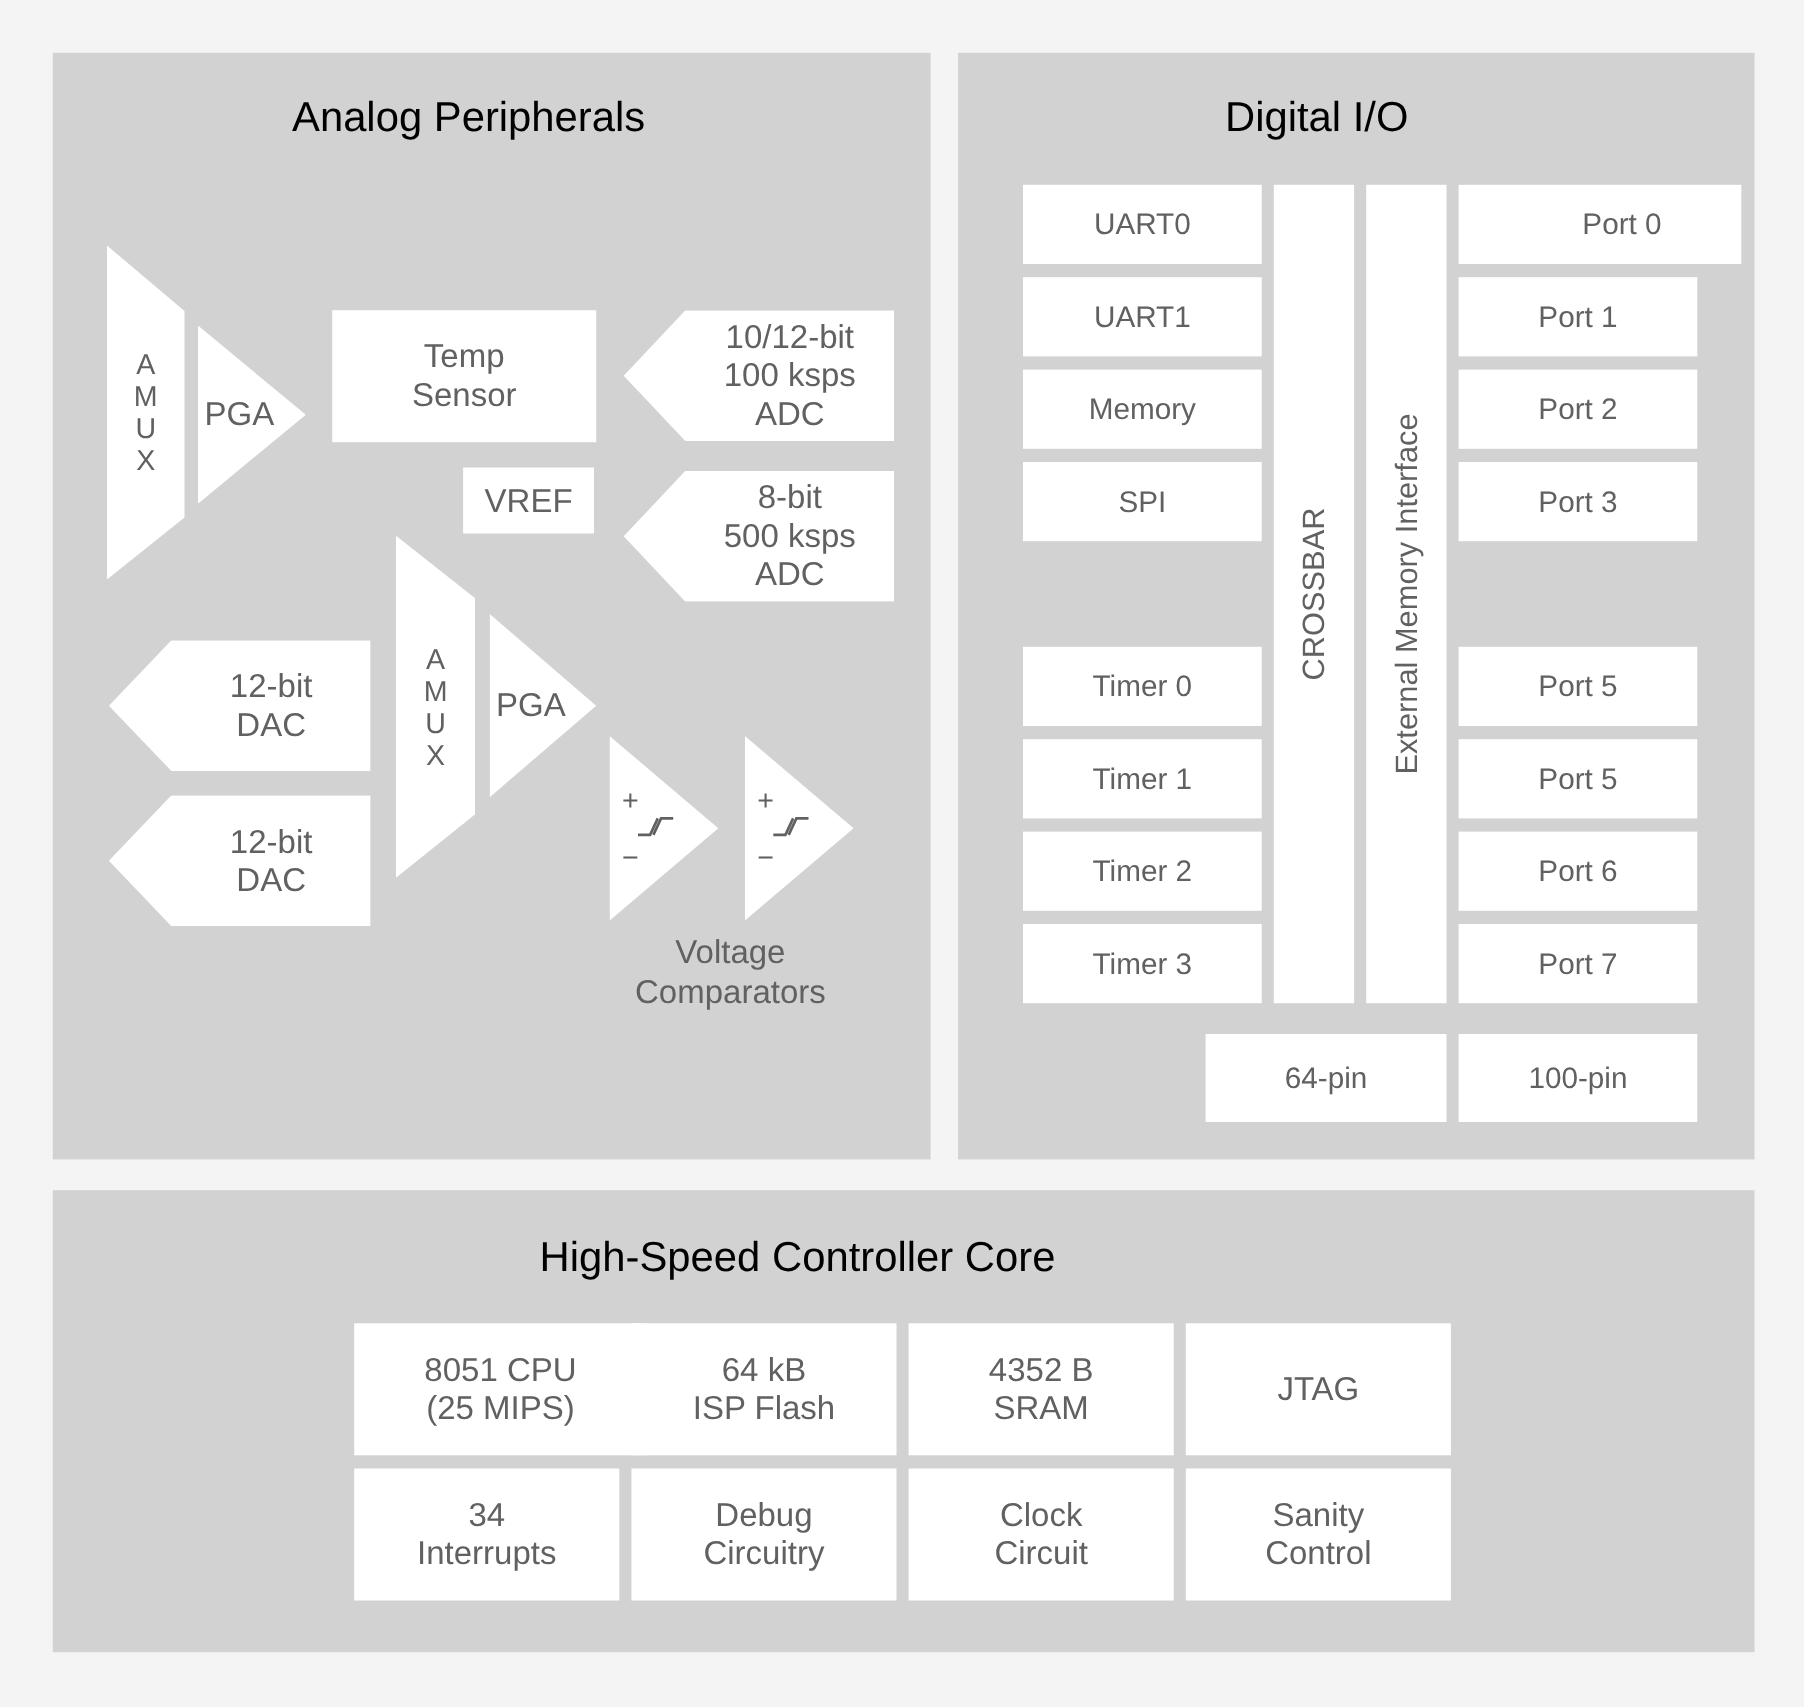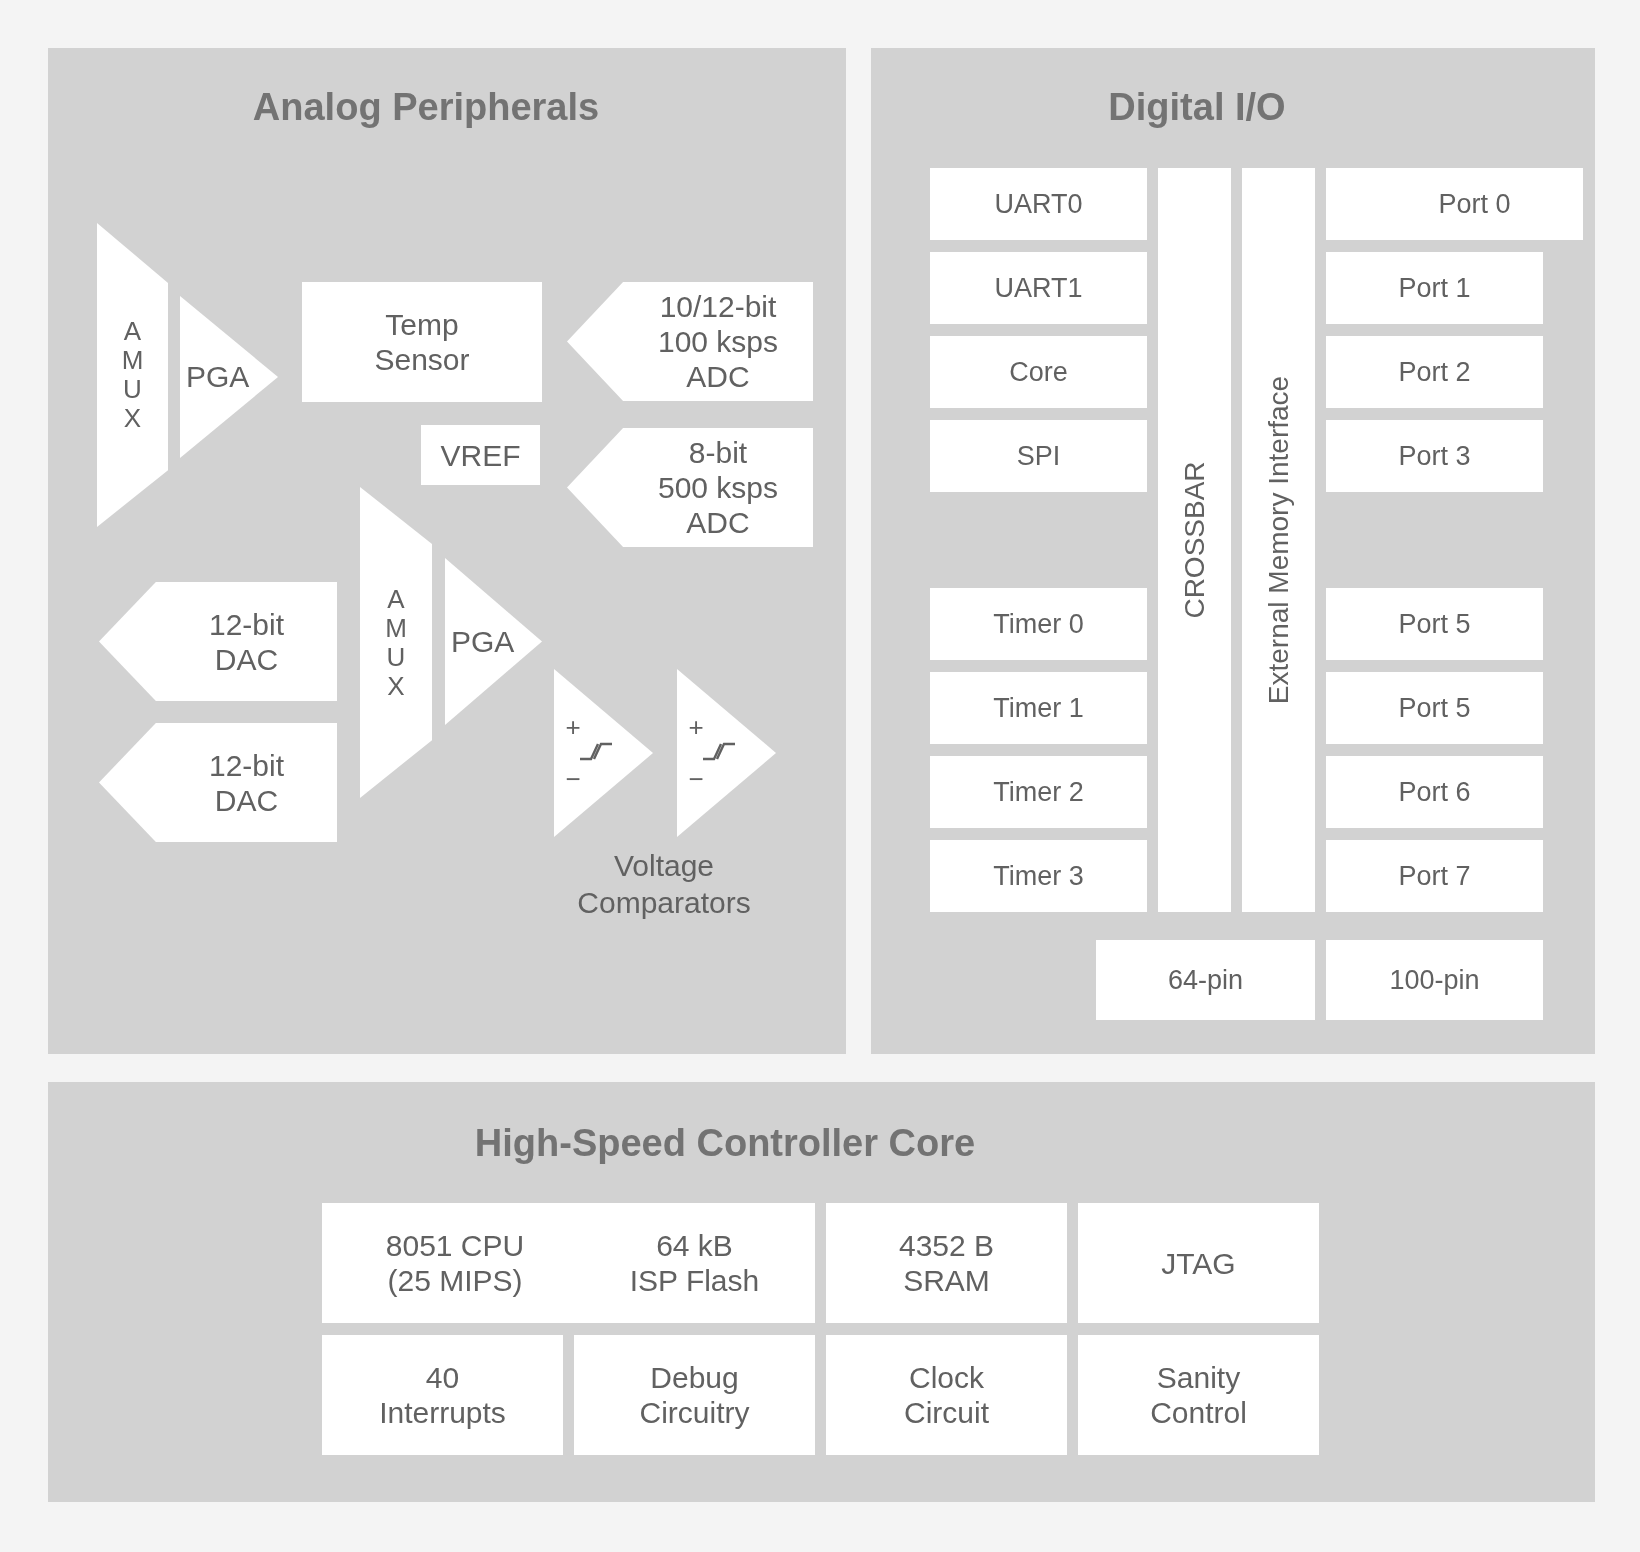--- a/index.html
+++ b/index.html
@@ -3,21 +3,21 @@
 <meta charset="utf-8">
 <style>
   html,body{margin:0;padding:0;background:#f4f4f4;}
   .canvas{
     position:relative;width:1640px;height:1552px;background:#f4f4f4;
     font-family:"Liberation Sans",sans-serif;color:#616161;overflow:hidden;
   }
   .panel{position:absolute;background:#d2d2d2;}
   .ptitle{
     position:absolute;transform:translateX(-50%);white-space:nowrap;
-    font-size:38px;font-weight:bold;color:#737373;line-height:38px;
+    font-size:38px;font-weight:normal;color:#000000;line-height:38px;
   }
   .wbox{
     position:absolute;background:#ffffff;display:flex;flex-direction:column;
     align-items:center;justify-content:center;text-align:center;
   }
   .shape{position:absolute;background:#ffffff;}
   .dlabel{font-size:27px;line-height:30px;}
   .alabel{font-size:30px;line-height:35px;}
   .clabel{font-size:30px;line-height:35px;}
   .l{display:block;}
@@ -151,21 +151,21 @@
   <div class="panel" style="left:871px;top:48px;width:724px;height:1006px;"></div>
   <div class="ptitle" style="left:1197px;top:88px;">Digital I/O</div>
 
   <div class="wbox dlabel" style="left:930px;top:168px;width:217px;height:72px;">
     <span>UART0</span>
   </div>
   <div class="wbox dlabel" style="left:930px;top:252px;width:217px;height:72px;">
     <span>UART1</span>
   </div>
   <div class="wbox dlabel" style="left:930px;top:336px;width:217px;height:72px;">
-    <span>Core</span>
+    <span>Memory</span>
   </div>
   <div class="wbox dlabel" style="left:930px;top:420px;width:217px;height:72px;">
     <span>SPI</span>
   </div>
   <div class="wbox dlabel" style="left:930px;top:588px;width:217px;height:72px;">
     <span>Timer 0</span>
   </div>
   <div class="wbox dlabel" style="left:930px;top:672px;width:217px;height:72px;">
     <span>Timer 1</span>
   </div>
@@ -234,21 +234,21 @@
   <div class="wbox clabel" style="left:826px;top:1203px;width:241px;height:120px;">
     <span class="l">4352 B</span>
     <span class="l">SRAM</span>
   </div>
   <div class="wbox clabel" style="left:1078px;top:1203px;width:241px;height:120px;">
     <span class="l">JTAG</span>
     <span class="l"></span>
   </div>
 
   <div class="wbox clabel" style="left:322px;top:1335px;width:241px;height:120px;">
-    <span class="l">40</span>
+    <span class="l">34</span>
     <span class="l">Interrupts</span>
   </div>
   <div class="wbox clabel" style="left:574px;top:1335px;width:241px;height:120px;">
     <span class="l">Debug</span>
     <span class="l">Circuitry</span>
   </div>
   <div class="wbox clabel" style="left:826px;top:1335px;width:241px;height:120px;">
     <span class="l">Clock</span>
     <span class="l">Circuit</span>
   </div>

